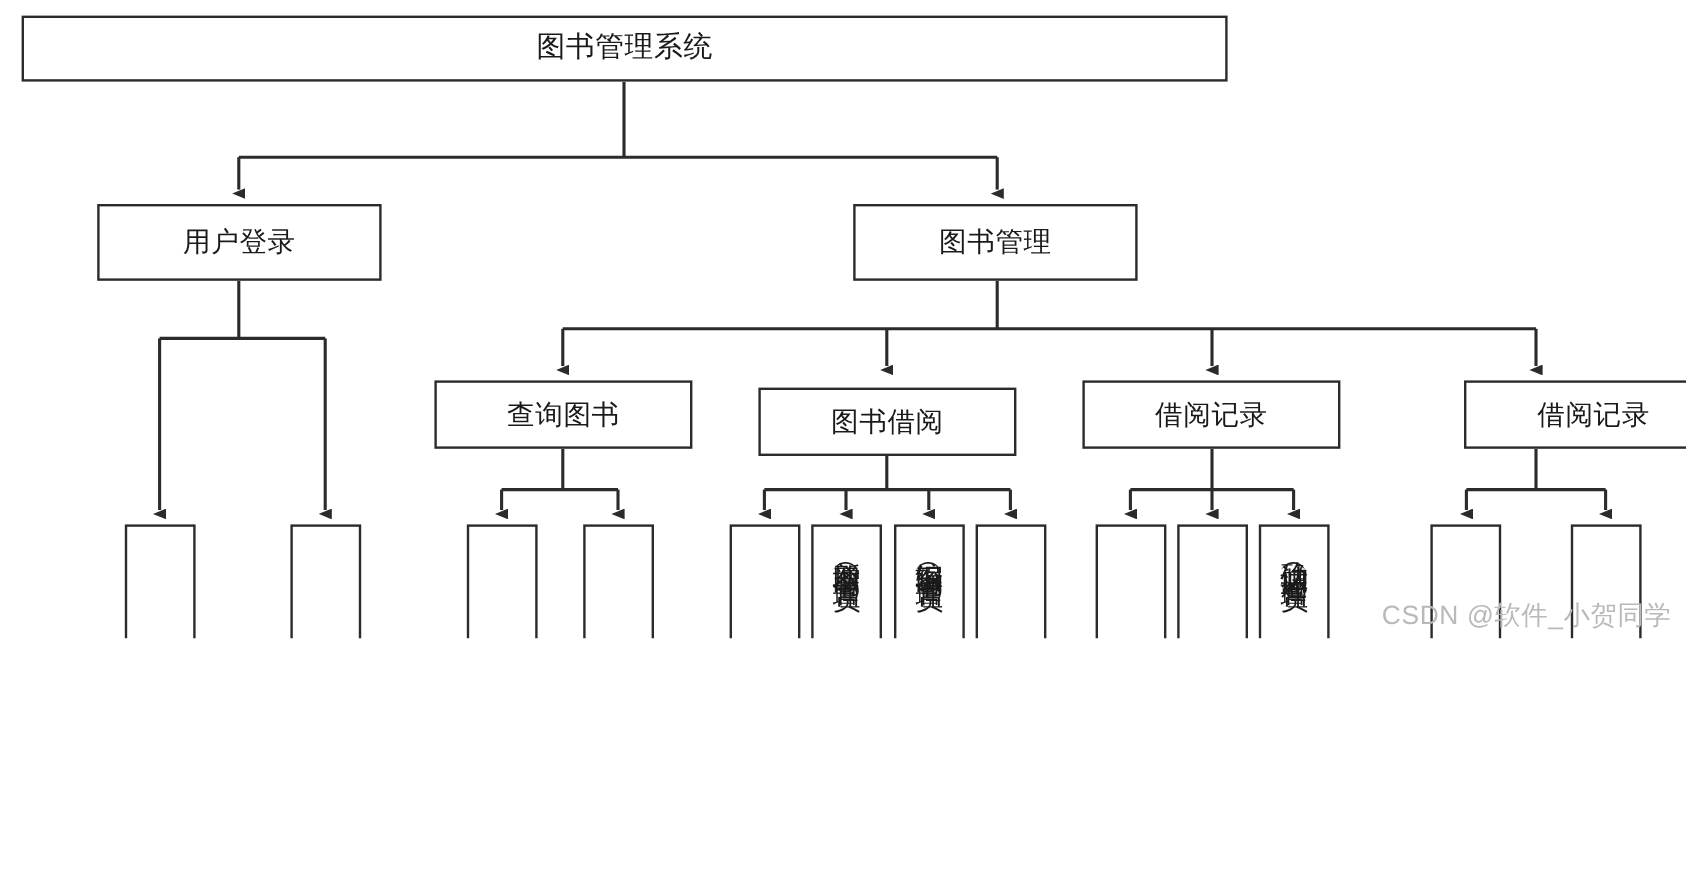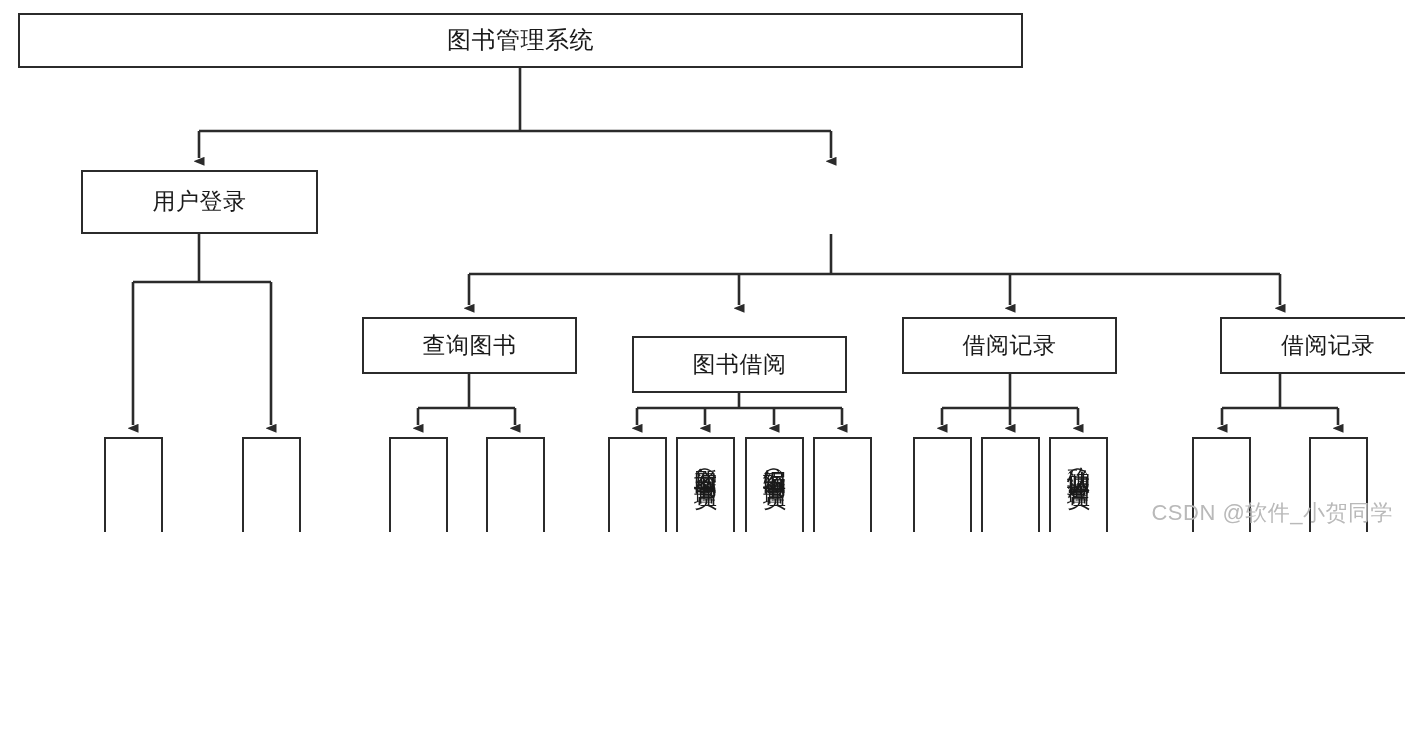--- a/index.html
+++ b/index.html
@@ -135,25 +135,28 @@
     </g>
   </svg>
 
   <div class="node horiz root" style="left:18px; top:13px; width:1005px; height:55px;">
     <span class="node-label">图书管理系统</span>
   </div>
 
   <div class="node horiz" style="left:81px; top:170px; width:237px; height:64px;">
     <span class="node-label">用户登录</span>
   </div>
+  <div class="node horiz" style="left:711px; top:170px; width:237px; height:64px;">
+    <span class="node-label">图书管理</span>
+  </div>
 
   <div class="node horiz" style="left:362px; top:317px; width:215px; height:57px;">
     <span class="node-label">查询图书</span>
   </div>
-  <div class="node horiz" style="left:632px; top:336px; width:215px; height:57px;">
+  <div class="node horiz" style="left:632px; top:323px; width:215px; height:57px;">
     <span class="node-label">图书借阅</span>
   </div>
   <div class="node horiz" style="left:902px; top:317px; width:215px; height:57px;">
     <span class="node-label">借阅记录</span>
   </div>
   <div class="node horiz" style="left:1220px; top:317px; width:216px; height:57px;">
     <span class="node-label">借阅记录</span>
   </div>
 
   <div class="node vert centered" style="left:104px; top:437px; width:59px; height:298px;">

